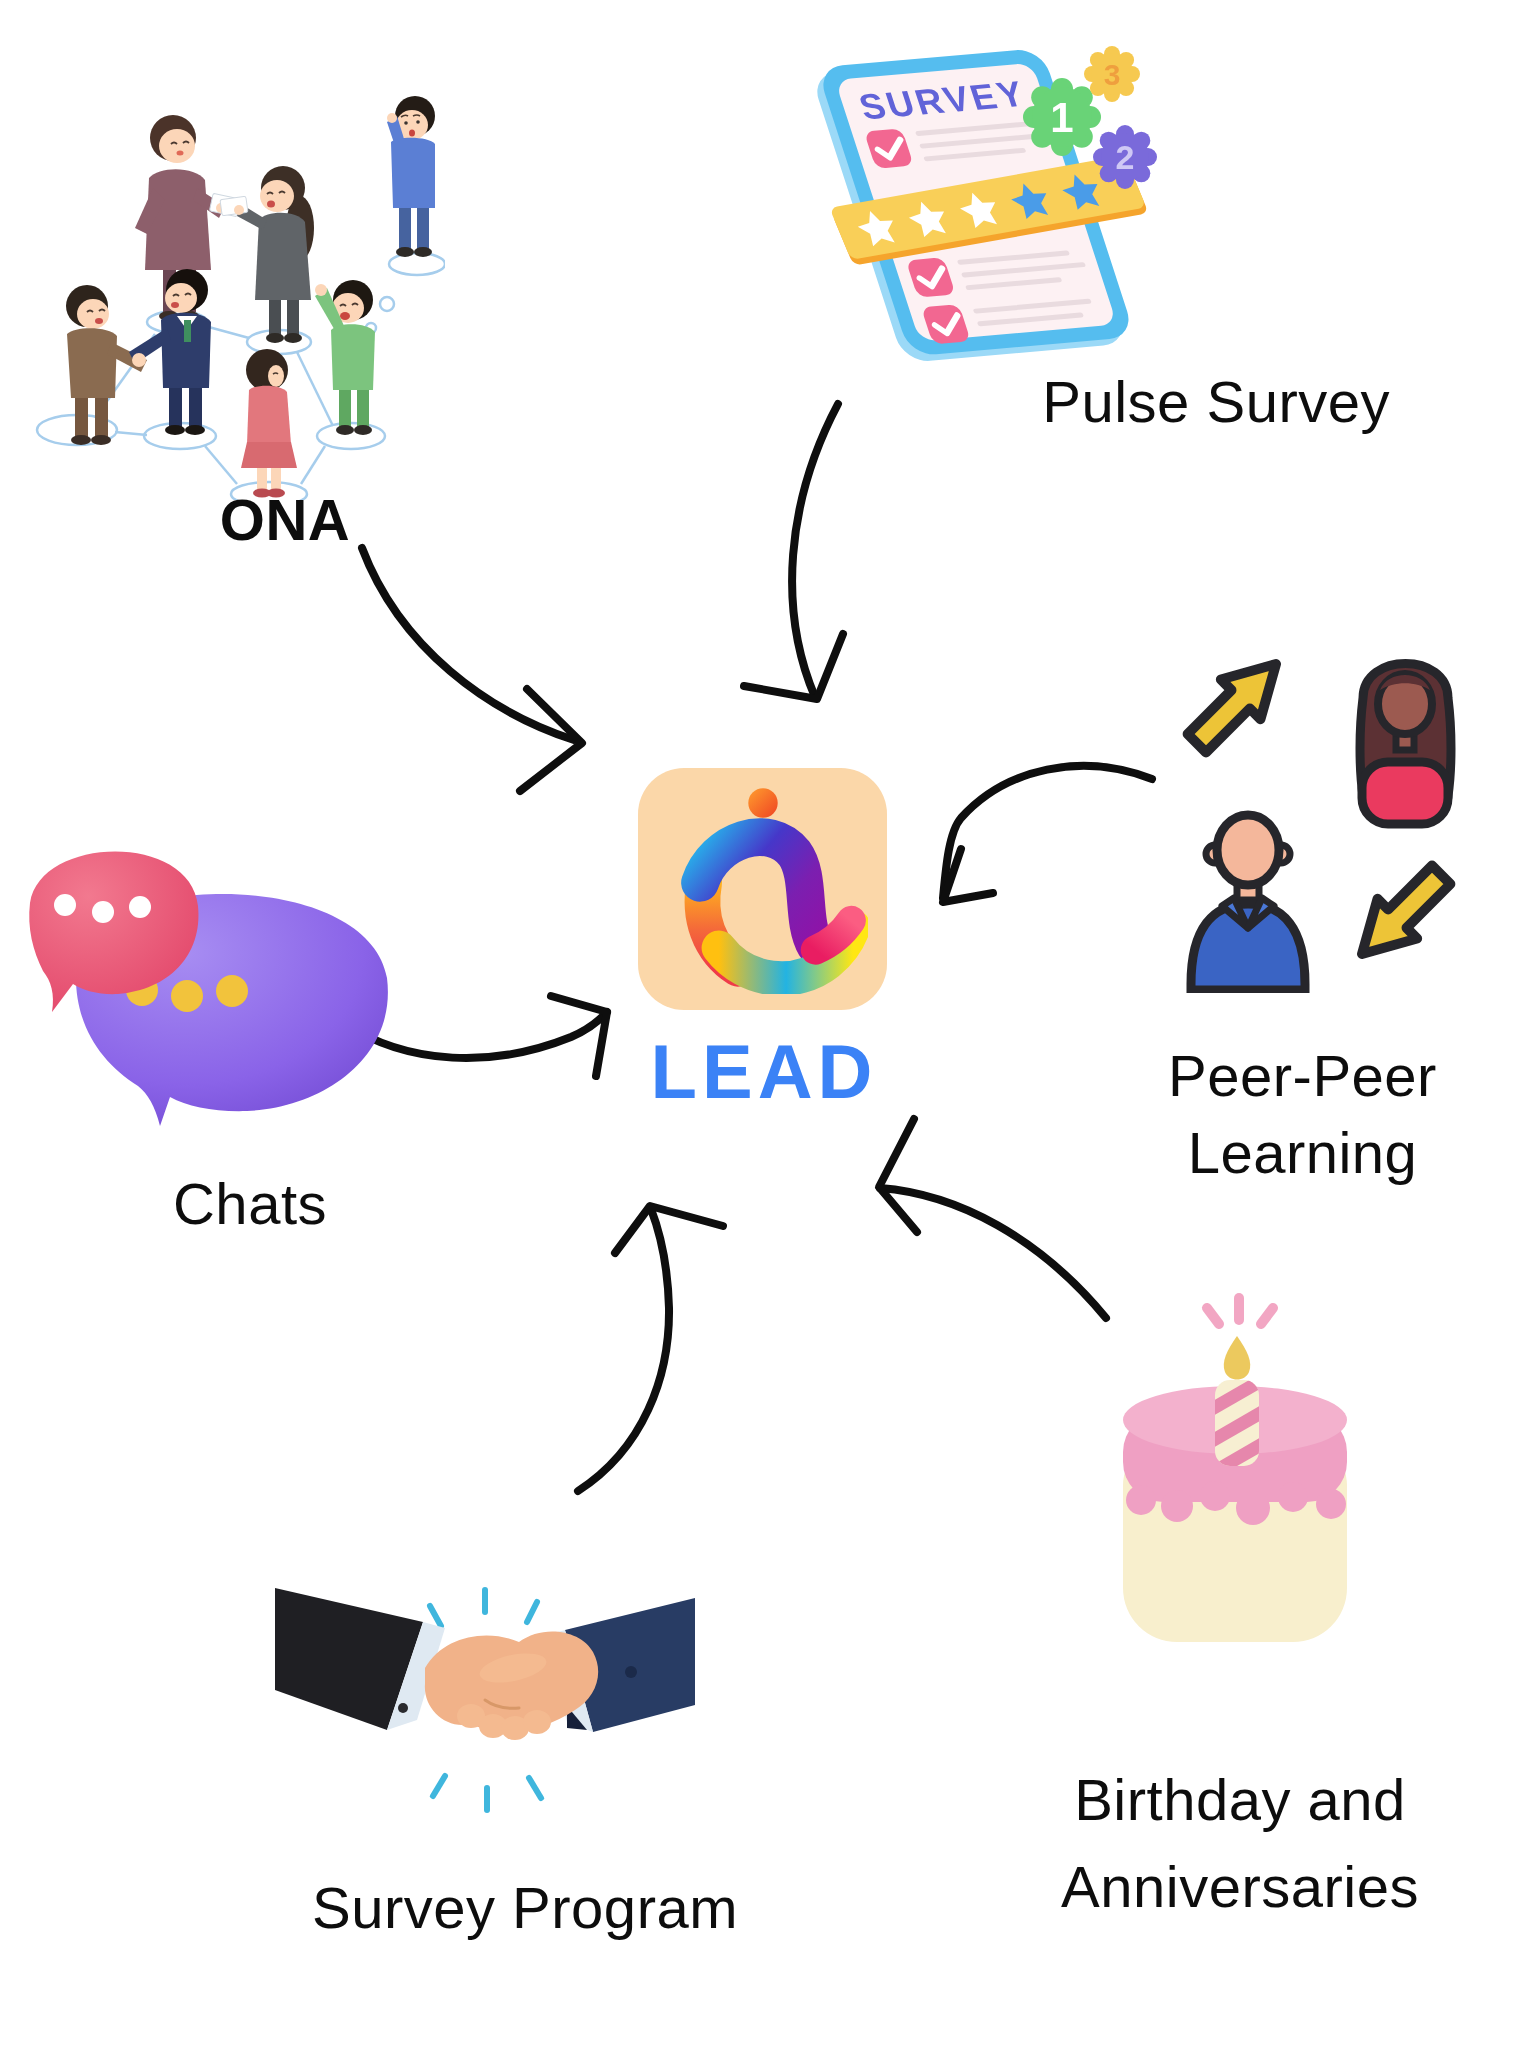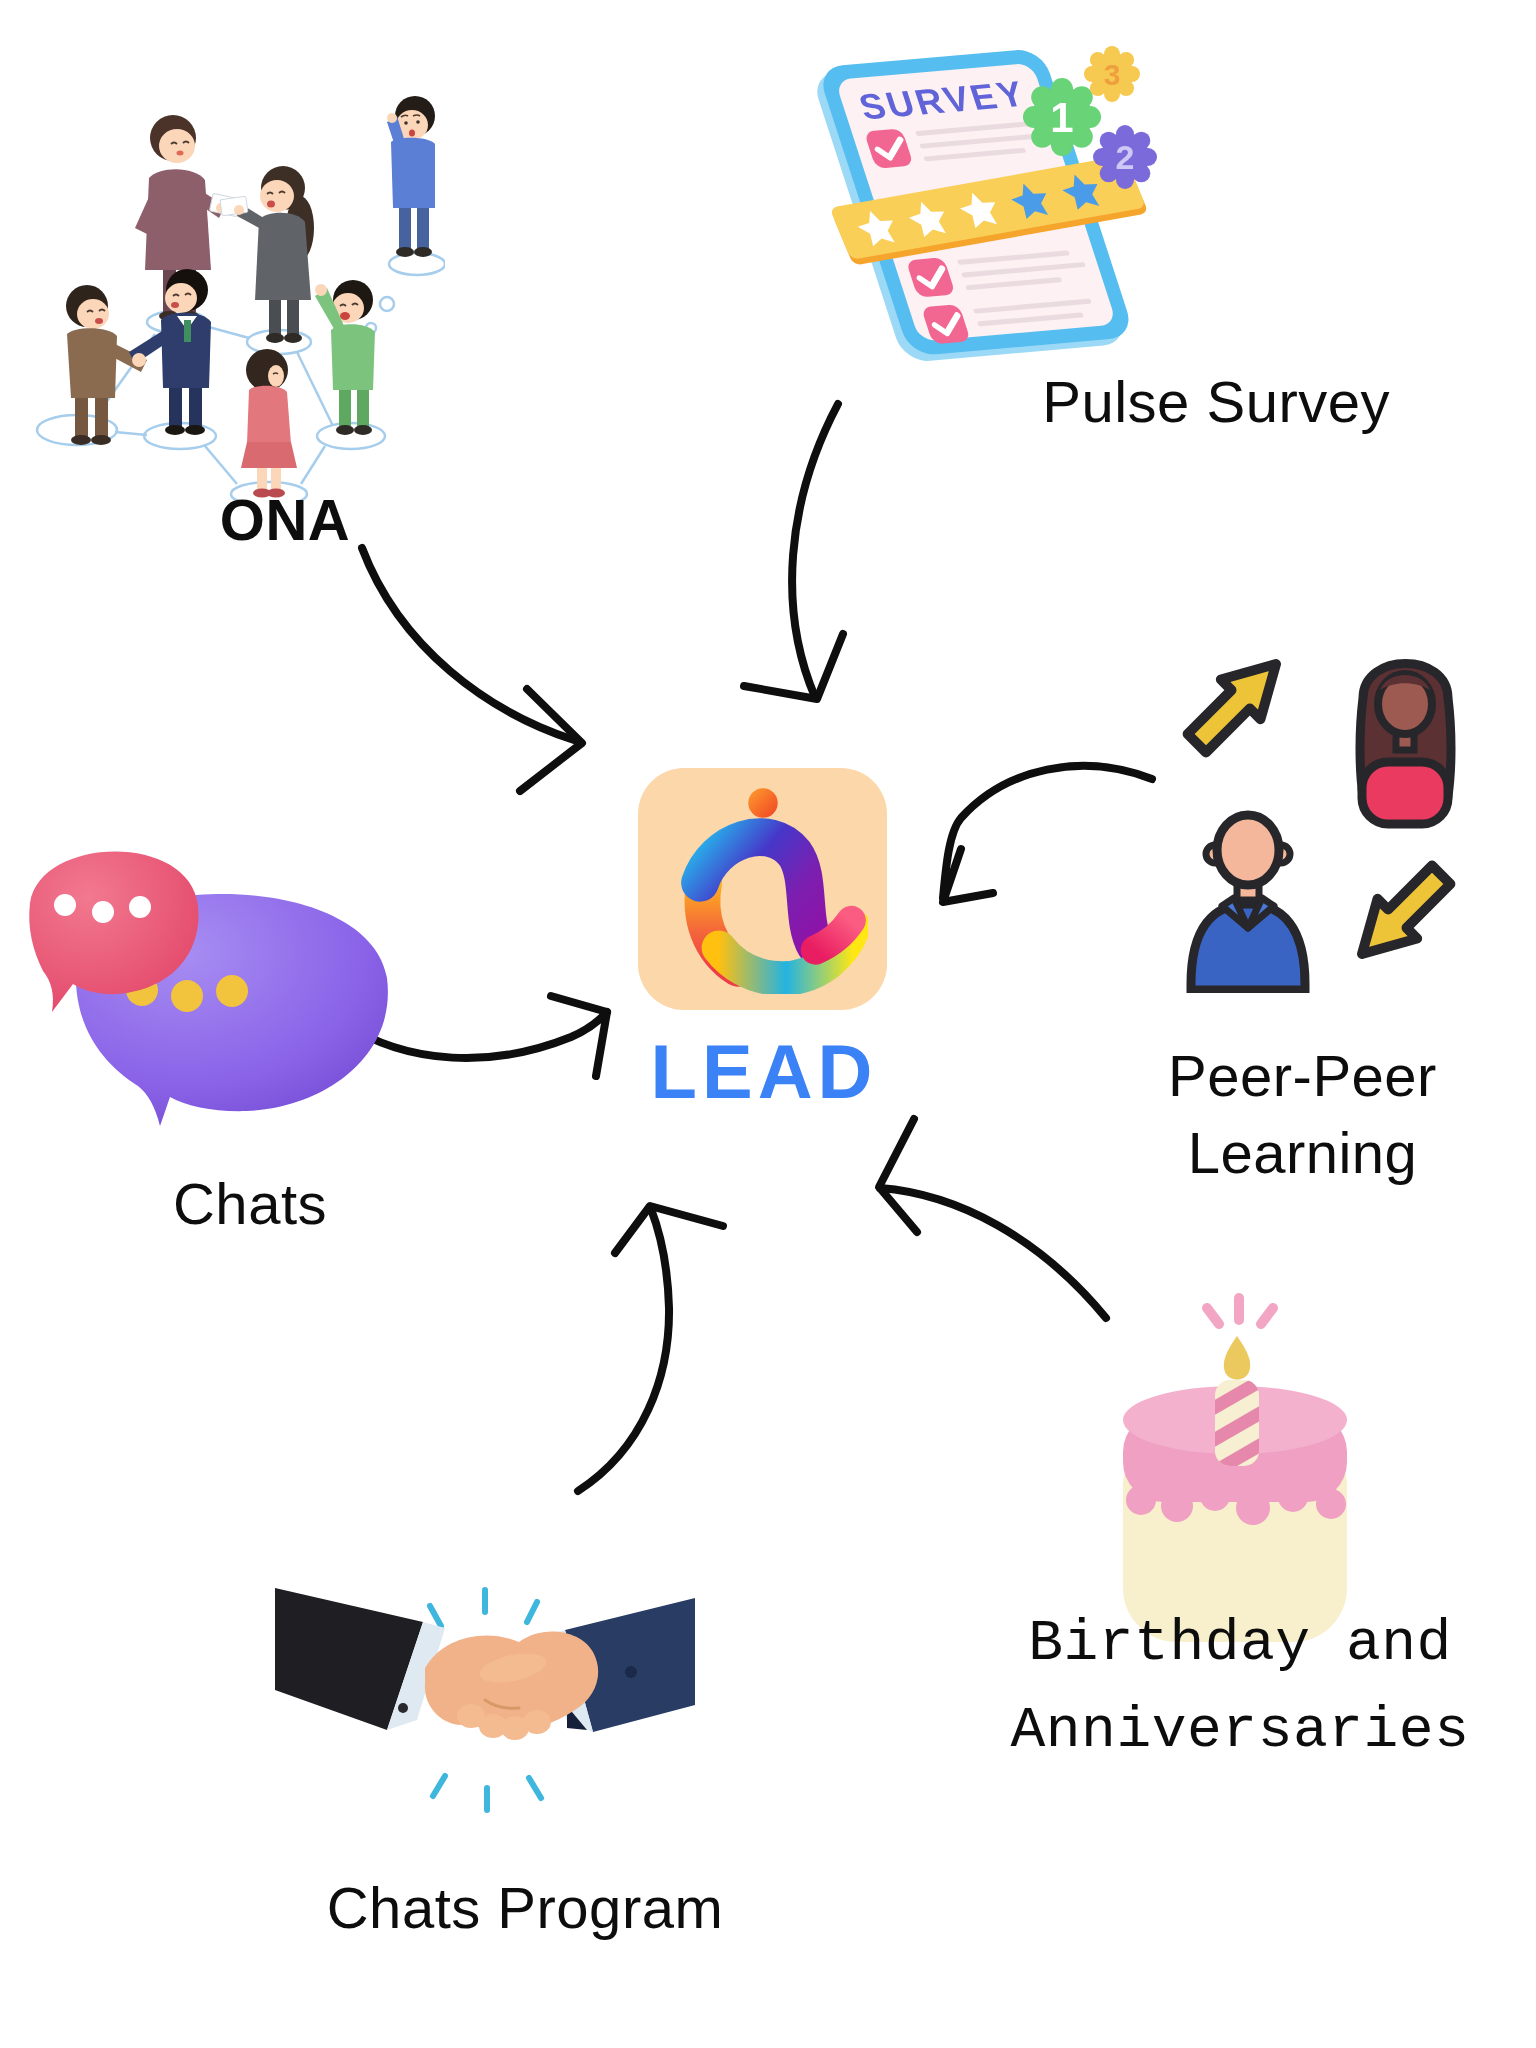--- a/index.html
+++ b/index.html
@@ -414,20 +414,20 @@
 
   <div class="label" style="left:1135px; top:1038px; width:335px;">
     <div>Peer-Peer</div>
     <div>Learning</div>
   </div>
 
   <div class="label" style="left:30px; top:1166px; width:440px;">
     <div>Chats</div>
   </div>
 
-  <div class="label" style="left:225px; top:1870px; width:600px;">Chats Program</div>
-
-  <div class="label tall" style="left:1000px; top:1600px; width:480px;font-family:Liberation Mono, monospace;">
+  <div class="label" style="left:225px; top:1870px; width:600px;">Survey Program</div>
+
+  <div class="label tall" style="left:1000px; top:1756px; width:480px;">
     <div>Birthday and</div>
     <div>Anniversaries</div>
   </div>
 
 </div>
 
 </body></html>

